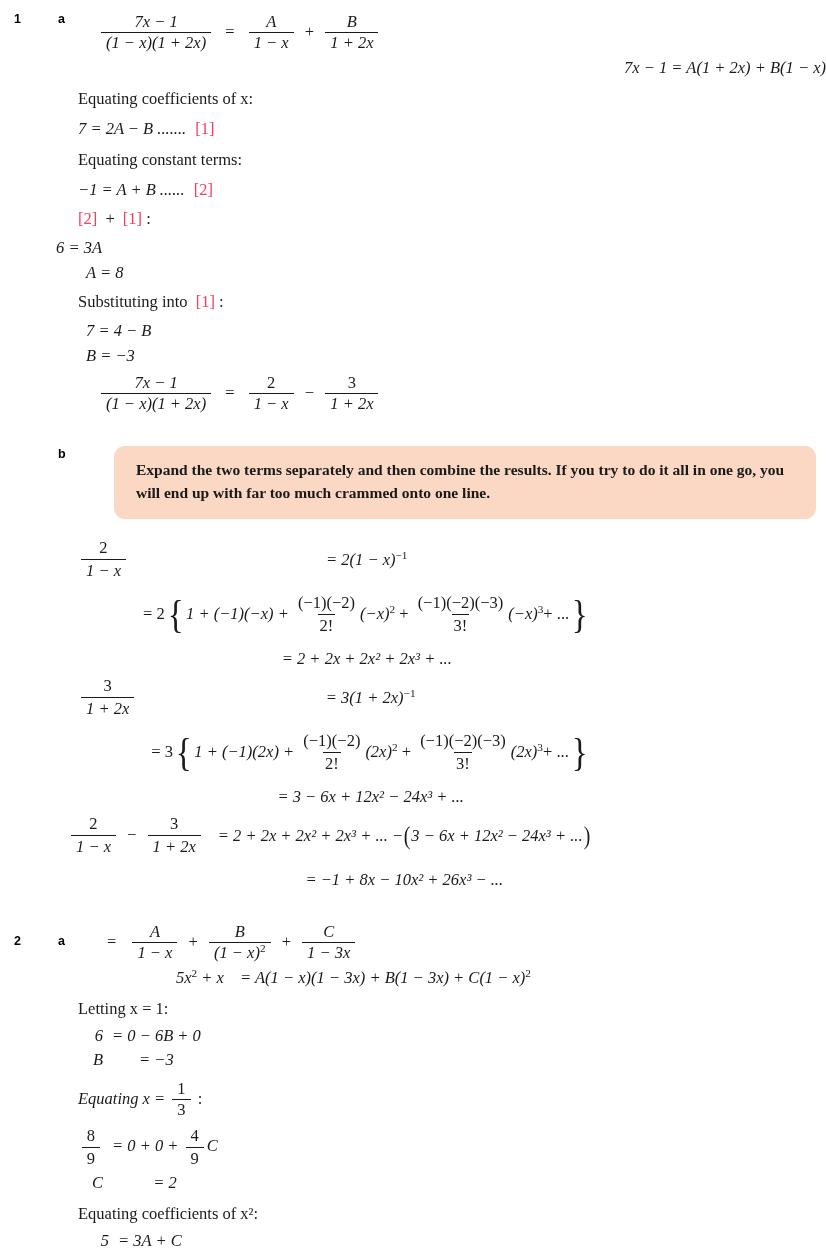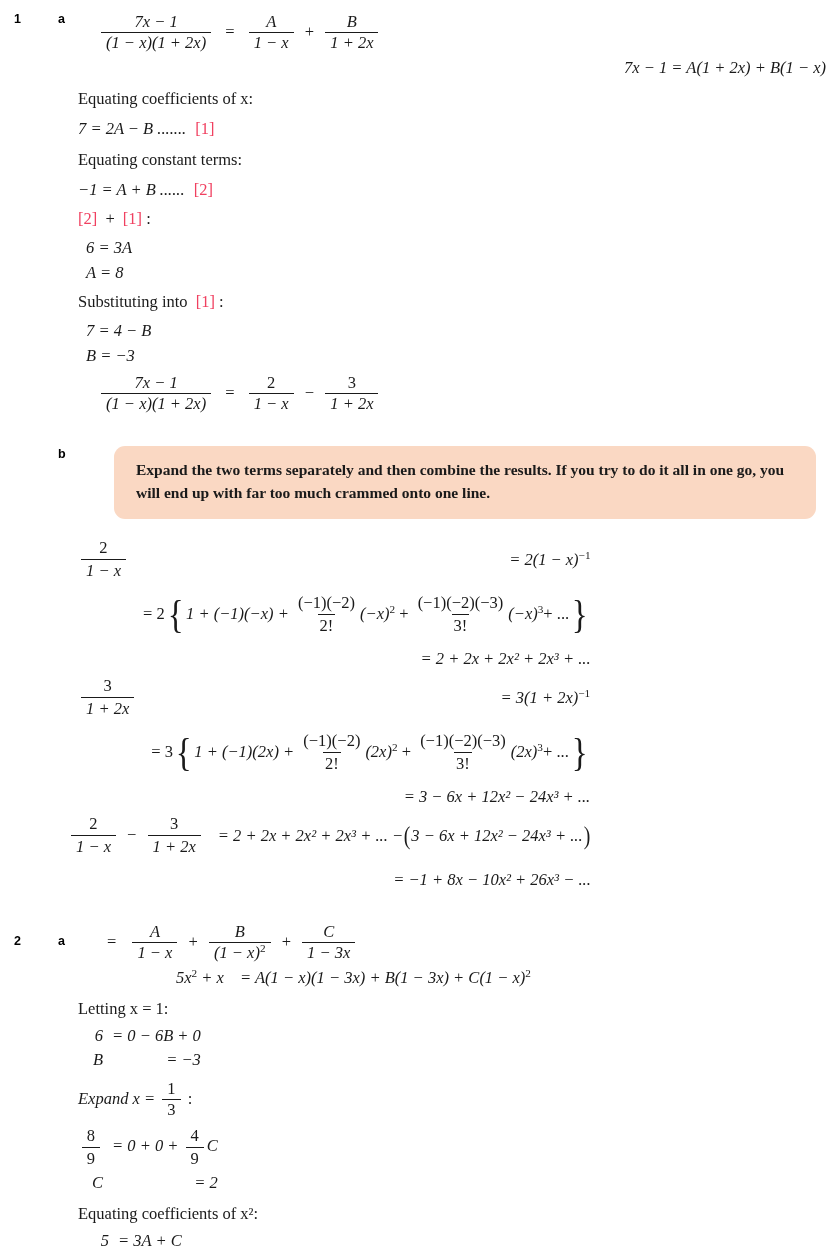--- a/index.html
+++ b/index.html
@@ -57,21 +57,21 @@
   .eqtab { display: table; border-collapse: collapse; }
   .eqrow { display: table-row; }
   .eqL, .eqR {
     display: table-cell;
     vertical-align: middle;
     white-space: nowrap;
     font-size: 16.5px;
     padding: 2px 0;
   }
   .eqL { text-align: right; padding-right: 9px; }
-  .eqR { text-align: right; }
+  .eqR { text-align: center; }
 
   
   .brace {
     display: inline-block;
     font-size: 2.45em;
     font-weight: 300;
     vertical-align: middle;
     line-height: 0.62;
     transform: scaleX(0.82);
     margin: 0 1px;
@@ -141,21 +141,21 @@
       <span class="ref" style="margin-left:5px;">[2]</span>
     </div>
 
     <div class="math" style="margin-left:78px; margin-top:11px;">
       <span class="ref">[2]</span>
       <span style="margin:0 4px;">+</span>
       <span class="ref">[1]</span>
       <span>:</span>
     </div>
 
-    <div class="math it" style="margin-left:86px; margin-top:11px;">6 = 3A</div>
+    <div class="math it" style="margin-left:56px; margin-top:11px;">6 = 3A</div>
     <div class="math it" style="margin-left:86px; margin-top:7px;">A = 8</div>
 
     <div class="math" style="margin-left:78px; margin-top:11px;">
       <span class="txt">Substituting into</span>
       <span class="ref" style="margin-left:4px;">[1]</span>
       <span>:</span>
     </div>
 
     <div class="math it" style="margin-left:86px; margin-top:11px;">7 = 4 − B</div>
     <div class="math it" style="margin-left:86px; margin-top:7px;">B = −3</div>
@@ -321,21 +321,21 @@
         <div class="eqL it" style="width:34px;">6</div>
         <div class="eqR it">= 0 − 6B + 0</div>
       </div>
       <div class="eqrow">
         <div class="eqL it" style="width:34px;">B</div>
         <div class="eqR it">= −3</div>
       </div>
     </div>
 
     <div class="math" style="margin-left:78px; margin-top:9px;">
-      <span class="txt it">Expand x =</span>
+      <span class="txt it">Equating x =</span>
       <span class="frac">
         <span class="num">1</span>
         <span class="den">3</span>
       </span>
       <span>:</span>
     </div>
 
     <div class="eqtab" style="margin-left:78px; margin-top:4px;">
       <div class="eqrow">
         <div class="eqL" style="width:34px;">

